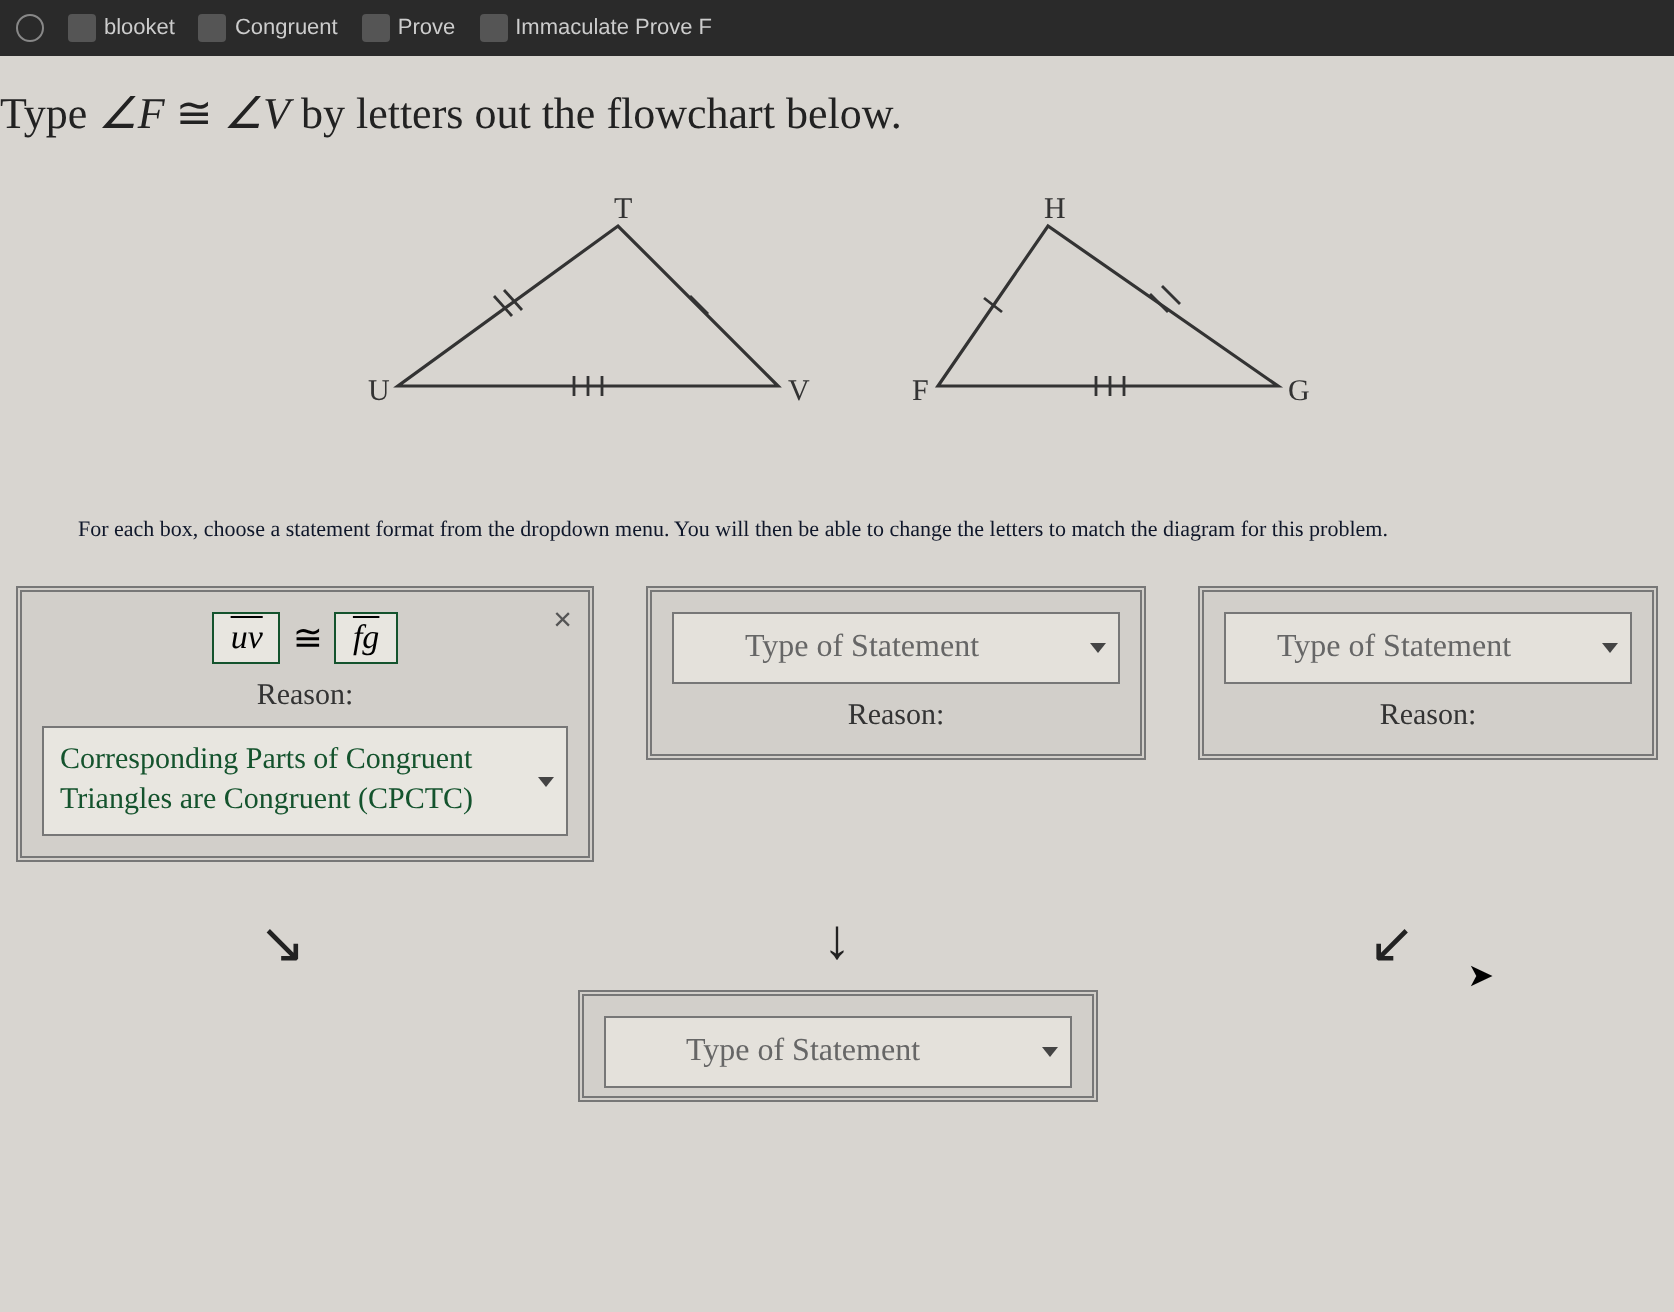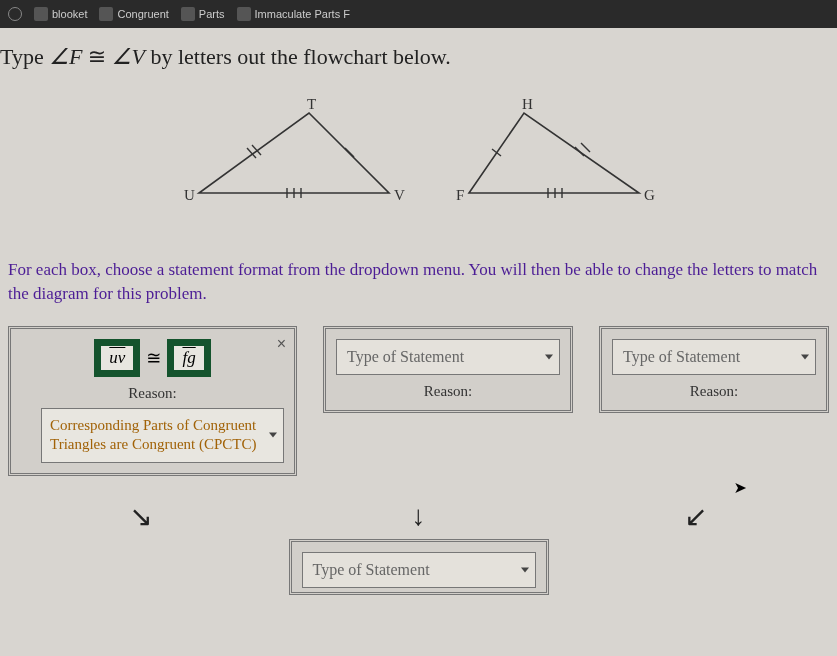--- a/index.html
+++ b/index.html
@@ -55,24 +55,25 @@
       gap: 30px;
       padding: 10px 0 30px 0;
     }
     svg.triangle { overflow: visible; }
     .tri-label {
       font-family: 'Times New Roman', serif;
       font-size: 15px;
       fill: #333;
     }
     .instruction {
-      font-size: 17px;
-      color: #4c1d95;
+      font-size: 11px;
+      color: #0f172a;
       padding: 20px 8px 14px 8px;
       line-height: 1.4;
+      margin-left: 31px;
     }
     .boxes-row {
       display: flex;
       gap: 26px;
       padding: 6px 8px;
       align-items: flex-start;
     }
     .proof-box {
       border: 3px double #777;
       background: #d2cfca;
@@ -89,21 +90,21 @@
     .close-x {
       position: absolute;
       top: 6px;
       right: 8px;
       font-size: 16px;
       color: #555;
       cursor: pointer;
       font-family: Arial, sans-serif;
     }
     .seg-box {
-      border: 7px solid #14532d;
+      border: 1px solid #14532d;
       background: #e8e6e0;
       padding: 2px 8px;
       font-style: italic;
       font-family: 'Times New Roman', serif;
       font-size: 17px;
       position: relative;
     }
     .overline {
       text-decoration: overline;
     }
@@ -115,45 +116,45 @@
       text-align: center;
       font-size: 15px;
       color: #333;
       margin-top: 8px;
     }
     .reason-select {
       border: 1px solid #777;
       background: #e8e6e0;
       padding: 7px 22px 7px 8px;
       font-size: 15px;
-      color: #a16207;
+      color: #14532d;
       margin-top: 6px;
       position: relative;
       line-height: 1.3;
       font-family: Georgia, serif;
-      margin-left: 20px;
     }
     .caret {
       position: absolute;
       right: 6px;
       top: 50%;
       transform: translateY(-50%);
       width:0;height:0;
       border-left:4px solid transparent;
       border-right:4px solid transparent;
       border-top:5px solid #444;
     }
     .type-stmt {
       border: 1px solid #777;
       background: #e4e1db;
       padding: 8px 44px 8px 10px;
       font-size: 16px;
       color: #666;
       position: relative;
       font-family: Georgia, serif;
+      text-align: center;
     }
     .arrows-row {
       display:flex;
       justify-content:space-around;
       padding: 18px 0 6px 0;
       font-size: 28px;
       color:#222;
     }
     .arrows-row .arrow { transform-origin:center; }
     .final-box-row { display:flex; justify-content:center; }
@@ -172,25 +173,25 @@
   <div class="tab-item">
     <span class="tab-icon"></span>
     <span>blooket</span>
   </div>
   <div class="tab-item">
     <span class="tab-icon"></span>
     <span>Congruent</span>
   </div>
   <div class="tab-item">
     <span class="tab-icon"></span>
-    <span>Parts</span>
-  </div>
-  <div class="tab-item">
-    <span class="tab-icon"></span>
-    <span>Immaculate Parts F</span>
+    <span>Prove</span>
+  </div>
+  <div class="tab-item">
+    <span class="tab-icon"></span>
+    <span>Immaculate Prove F</span>
   </div>
 </div>
 
 <div class="content">
 
   <div class="headline">
     <span>Type </span><span style="font-style:italic">∠F</span><span> ≅ </span><span style="font-style:italic">∠V</span><span> by letters out the flowchart below.</span>
   </div>
 
   <div class="diagram-row">

